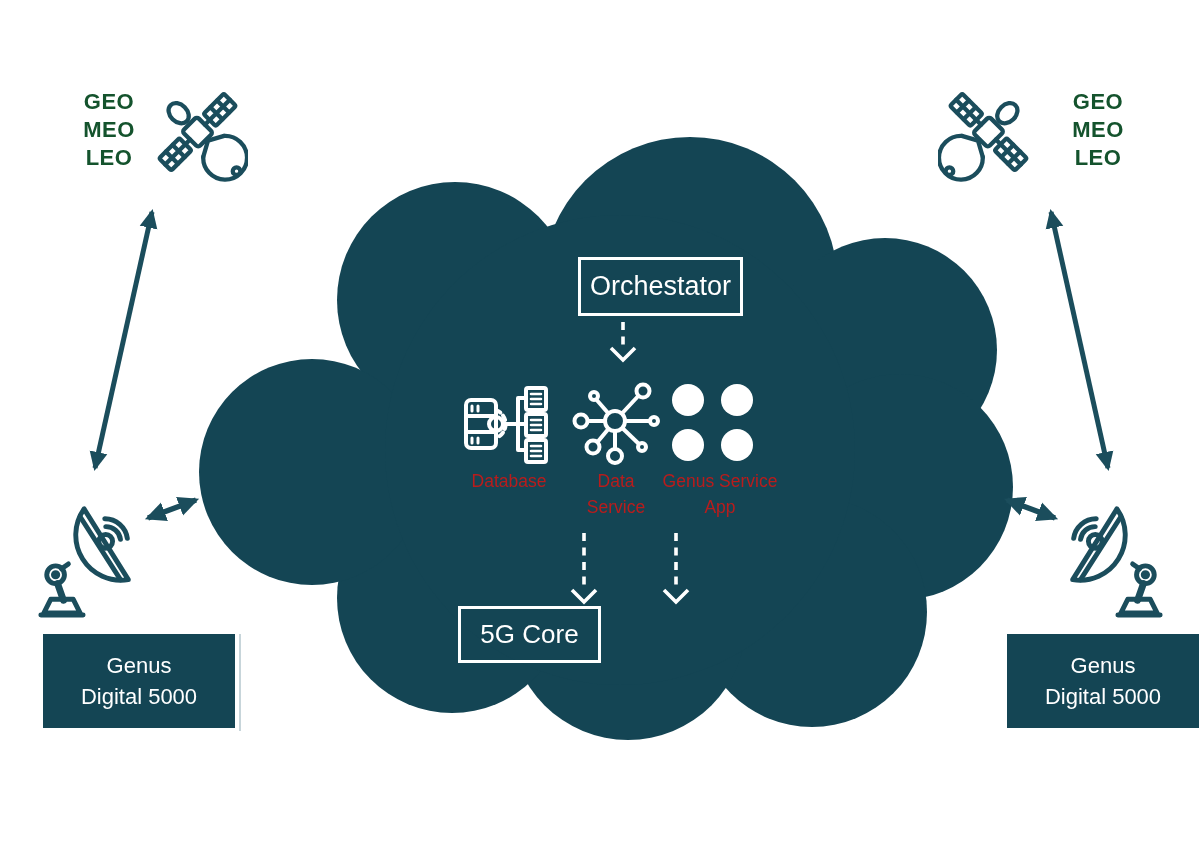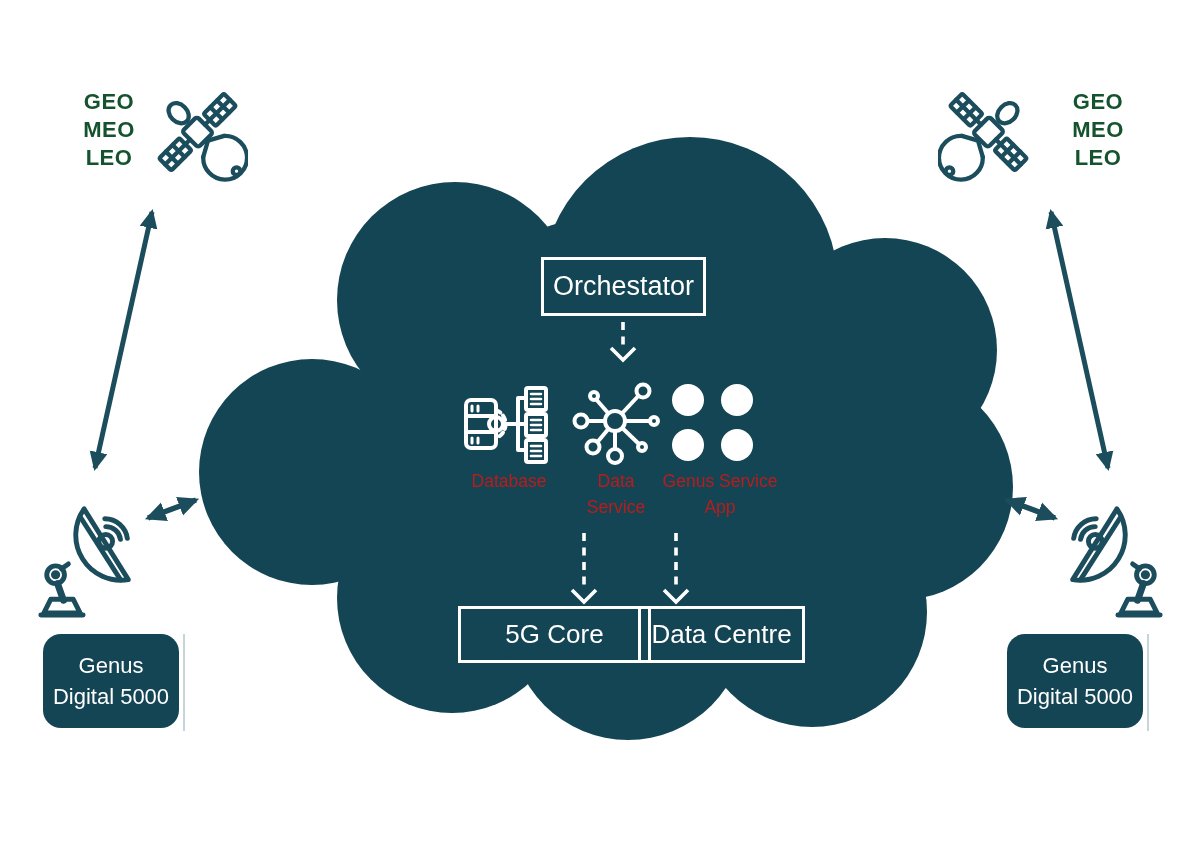--- a/index.html
+++ b/index.html
@@ -8,35 +8,35 @@
     font-family:"Liberation Sans", sans-serif;background:#ffffff;
   }
   .abs{position:absolute;}
   svg{display:block;}
   
   .orbit-labels{
     width:70px;text-align:center;color:#14532d;
     font-size:22px;line-height:28px;font-weight:700;letter-spacing:.5px;
   }
   .station-box{
-    width:136px;height:94px;background:#144554;color:#ffffff;
+    width:192px;height:94px;background:#144554;color:#ffffff;
     display:flex;flex-direction:column;align-items:center;justify-content:center;
-    font-size:22px;line-height:31px;text-align:center;border-radius:18px;
+    font-size:22px;line-height:31px;text-align:center;
   }
   .station-box .shadow-line{
     position:absolute;left:calc(100% + 4px);top:0;width:2px;height:103%;
     background:#c7d5da;
   }
   
   .cloud-box{
     border:3.5px solid #ffffff;color:#ffffff;background:transparent;
     display:flex;align-items:center;justify-content:center;
     font-size:26px;box-sizing:border-box;
   }
-  .orch-box{font-size:27px;}
+  .orch-box{font-size:27px;margin-left:37px;}
   .icon-label{
     color:#b91c1c;font-size:17.5px;line-height:26px;text-align:center;
     transform:translateX(-50%);white-space:nowrap;
   }
 </style>
 </head>
 <body>
 
 <div class="canvas">
 
@@ -232,20 +232,17 @@
       <circle cx="67" cy="18" r="16"></circle>
       <circle cx="18" cy="63" r="16"></circle>
       <circle cx="67" cy="63" r="16"></circle>
     </g>
   </svg>
   <div class="abs icon-label" style="left:720px;top:468px;z-index:4">
     <div>Genus Service</div>
     <div>App</div>
   </div>
 
-  <div class="abs cloud-box" style="left:458px;top:606px;width:193px;height:57px;z-index:4">
+  <div class="abs cloud-box" style="left:458px;top:606px;width:143px;height:57px;z-index:4">
     <span>5G Core</span>
   </div>
-  <div class="abs cloud-box" style="left:638px;top:606px;width:167px;height:57px;z-index:4">
-    <span>Data Centre</span>
-  </div>
 
 </div>
 
 </body></html>

